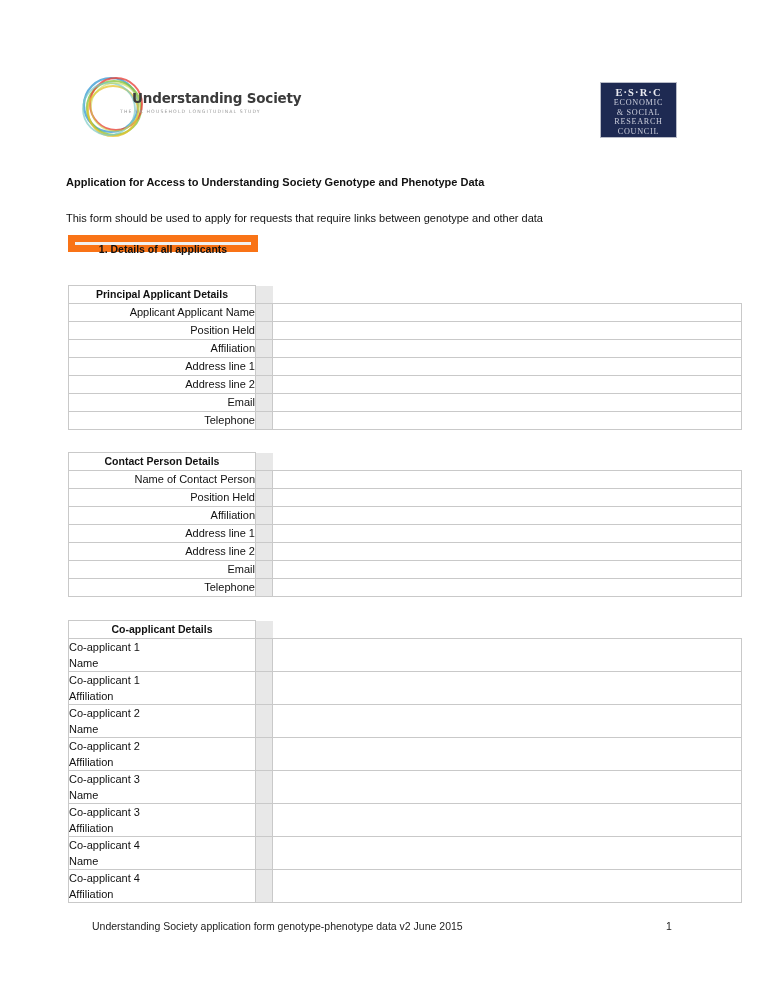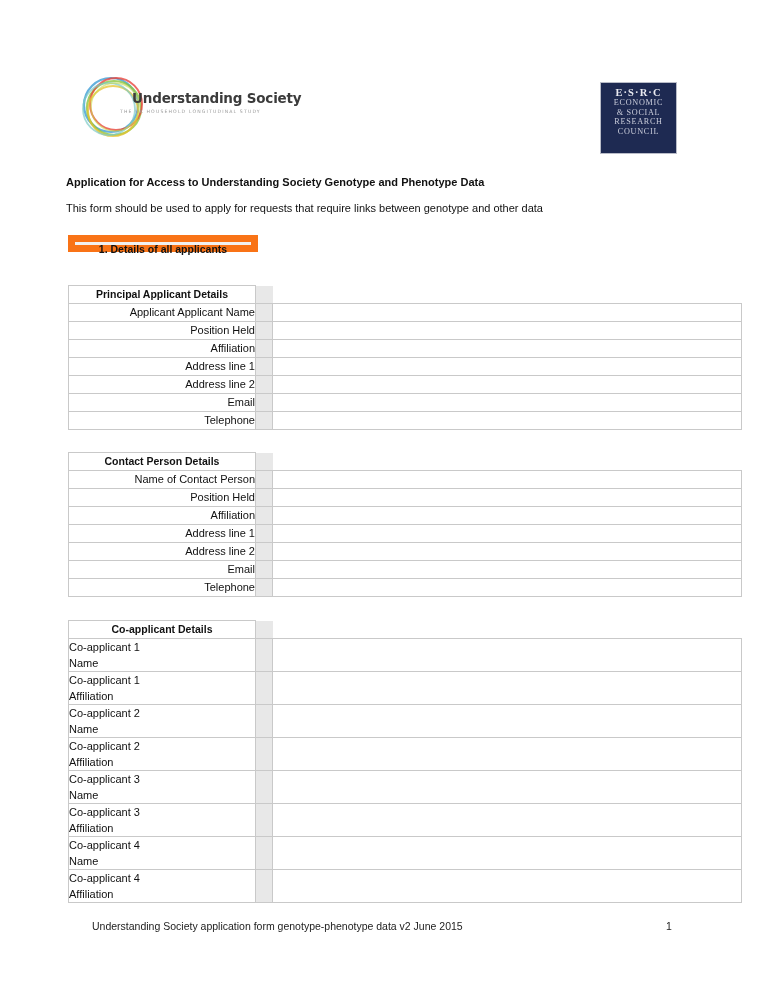--- a/index.html
+++ b/index.html
@@ -69,21 +69,21 @@
     letter-spacing: 1.15px;
     margin-top: 3px;
     white-space: nowrap;
   }
 
   .esrc-logo {
     position: absolute;
     left: 600px;
     top: 10px;
     width: 77px;
-    height: 72px;
+    height: 56px;
     background: #1e2a52;
     border: 1px solid #b9bcc8;
     box-sizing: border-box;
     padding-top: 4px;
     text-align: center;
     overflow: hidden;
   }
   .esrc-line {
     color: #e9eaf0;
     font-family: "Liberation Serif", serif;
@@ -100,21 +100,21 @@
     top: 176px;
     font-size: 11px;
     font-weight: bold;
     color: #111111;
     letter-spacing: 0.01px;
     white-space: nowrap;
   }
   .doc-intro {
     position: absolute;
     left: 66px;
-    top: 202px;
+    top: 212px;
     font-size: 11px;
     color: #111111;
     white-space: nowrap;
   }
 
   
   .section-bar {
     position: absolute;
     left: 68px;
     top: 235px;

